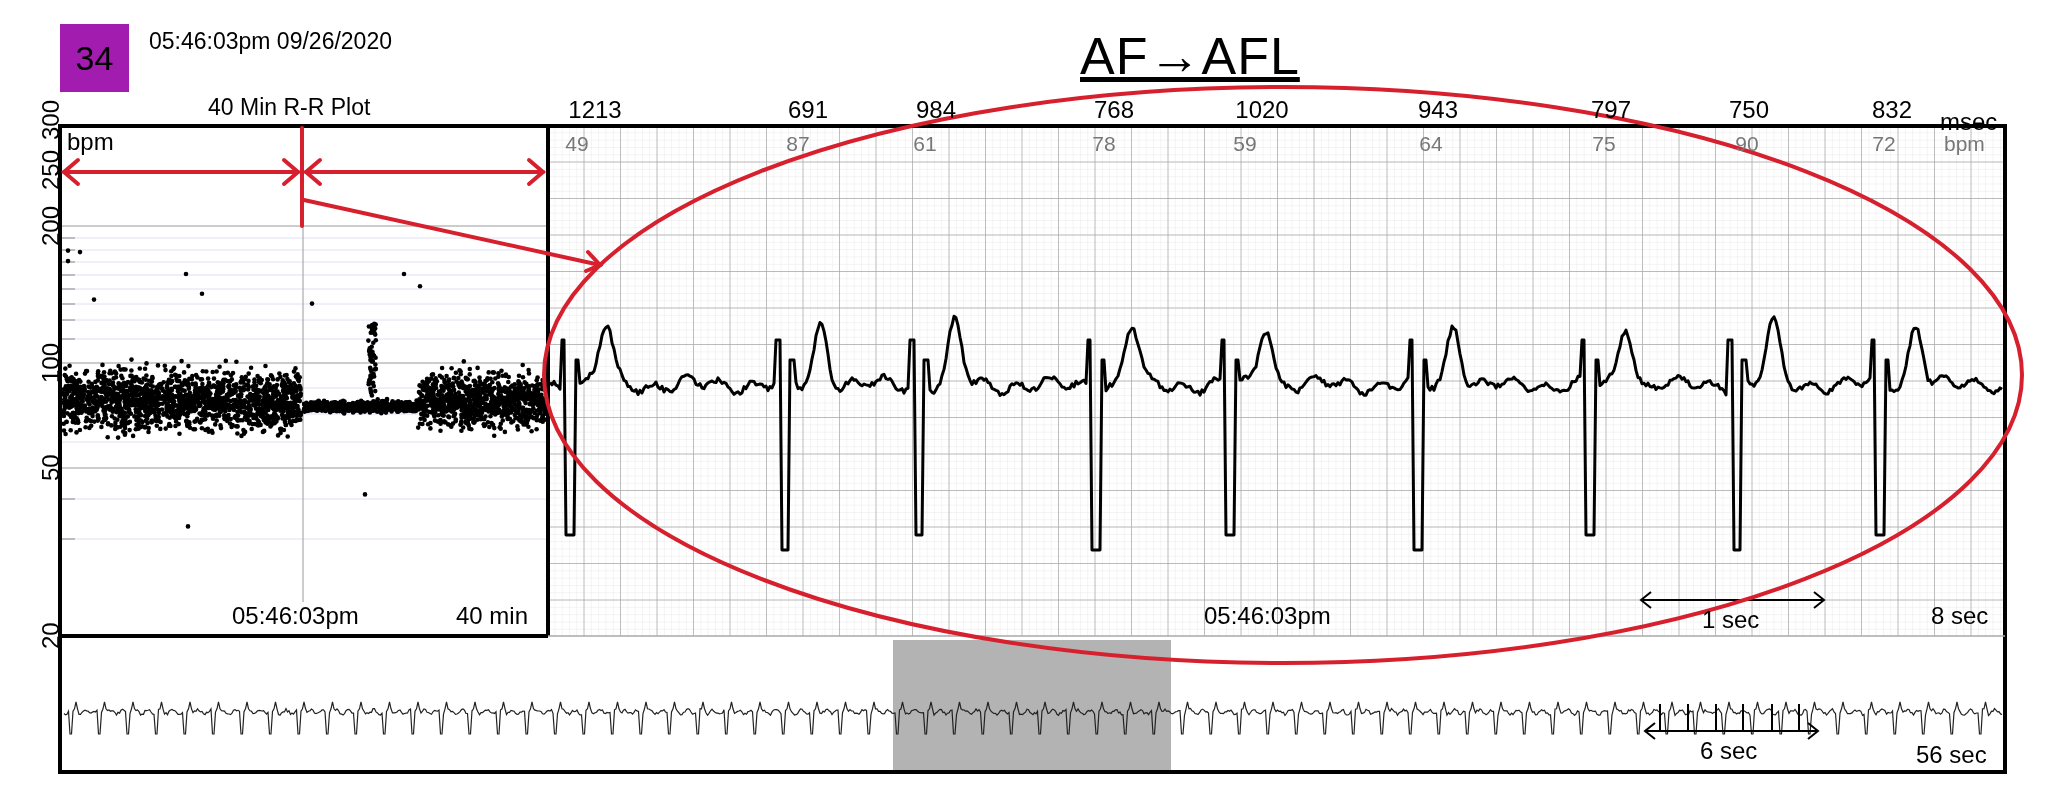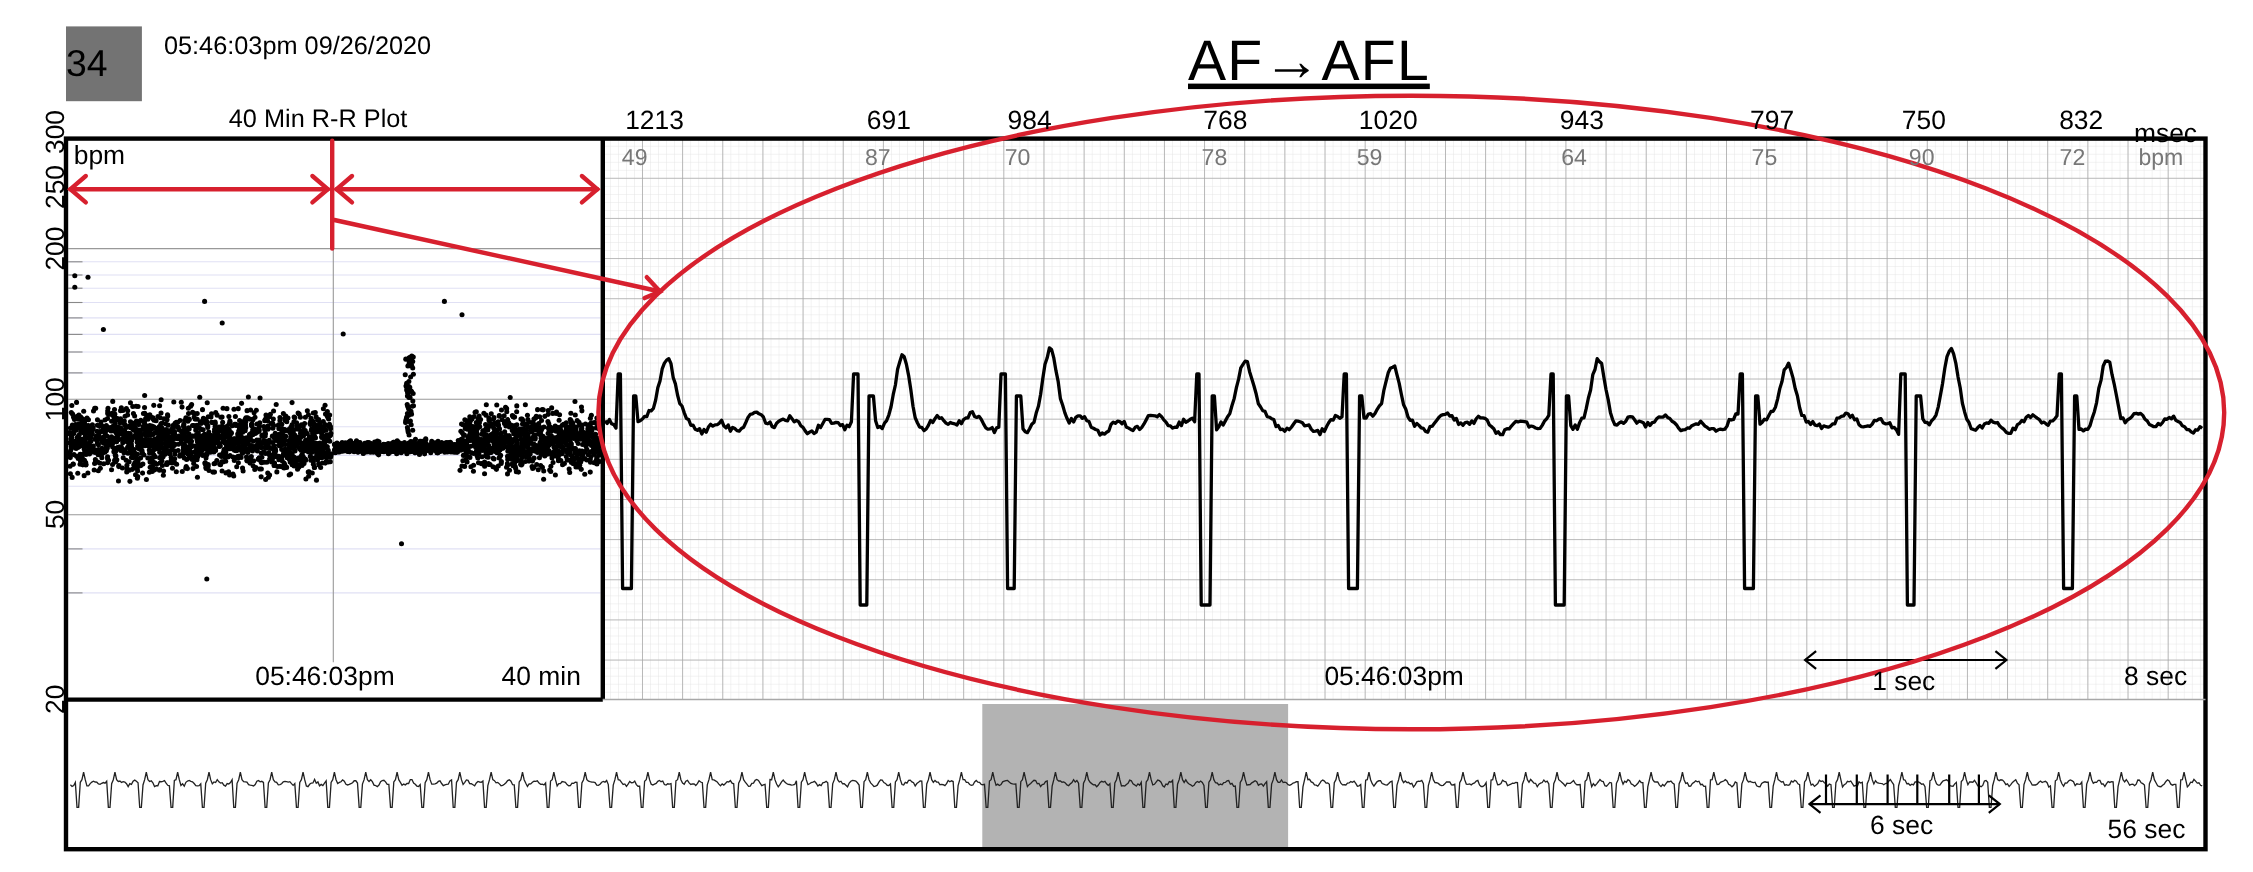--- a/index.html
+++ b/index.html
@@ -1,20 +1,20 @@
 <!DOCTYPE html>
 <html><head>
 <meta charset="utf-8">
 <style>
   html, body { margin:0; padding:0; background:#ffffff; }
   body { width:2048px; height:793px; position:relative; overflow:hidden;
          font-family: "Liberation Sans", sans-serif; color:#000; }
   .abs { position:absolute; }
-  #badge { left:60px; top:24px; width:69px; height:68px; background:#737373;
-           font-size:34px; display:flex; align-items:center; justify-content:flex-start; }
+  #badge { left:60px; top:24px; width:69px; height:68px; background:#a21caf;
+           font-size:34px; display:flex; align-items:center; justify-content:center; }
   #timestamp { left:149px; top:28px; font-size:23px; }
   #title { left:1080px; top:26px; font-size:52px; letter-spacing:1px;text-decoration:underline; }
   #rr-title { left:208px; top:94px; font-size:23px; }
   .msec-label { top:96px; font-size:24px; transform:translateX(-50%); }
   .bpm-label { top:132px; font-size:21px; color:#777; transform:translateX(-50%); }
   .axis-tick { font-size:24px; transform-origin:left top; transform:rotate(-90deg); white-space:nowrap; }
   .txt24 { font-size:24px; }
   svg { position:absolute; left:0; top:0; }
 </style>
 </head>
@@ -3465,21 +3465,21 @@
 <div class="abs msec-label" style="left:1114px">768</div>
 <div class="abs msec-label" style="left:1262px">1020</div>
 <div class="abs msec-label" style="left:1438px">943</div>
 <div class="abs msec-label" style="left:1611px">797</div>
 <div class="abs msec-label" style="left:1749px">750</div>
 <div class="abs msec-label" style="left:1892px">832</div>
 <div class="abs" style="left:1940px;top:96px;font-size:24px;margin-top:12px;">msec</div>
 
 <div class="abs bpm-label" style="left:577px">49</div>
 <div class="abs bpm-label" style="left:798px">87</div>
-<div class="abs bpm-label" style="left:925px">70</div>
+<div class="abs bpm-label" style="left:925px">61</div>
 <div class="abs bpm-label" style="left:1104px">78</div>
 <div class="abs bpm-label" style="left:1245px">59</div>
 <div class="abs bpm-label" style="left:1431px">64</div>
 <div class="abs bpm-label" style="left:1604px">75</div>
 <div class="abs bpm-label" style="left:1747px">90</div>
 <div class="abs bpm-label" style="left:1884px">72</div>
 <div class="abs" style="left:1944px;top:132px;font-size:21px;color:#777;">bpm</div>
 
 <div class="abs txt24" style="left:1204px;top:602px;">05:46:03pm</div>
 <div class="abs txt24" style="left:1702px;top:606px;">1 sec</div>

